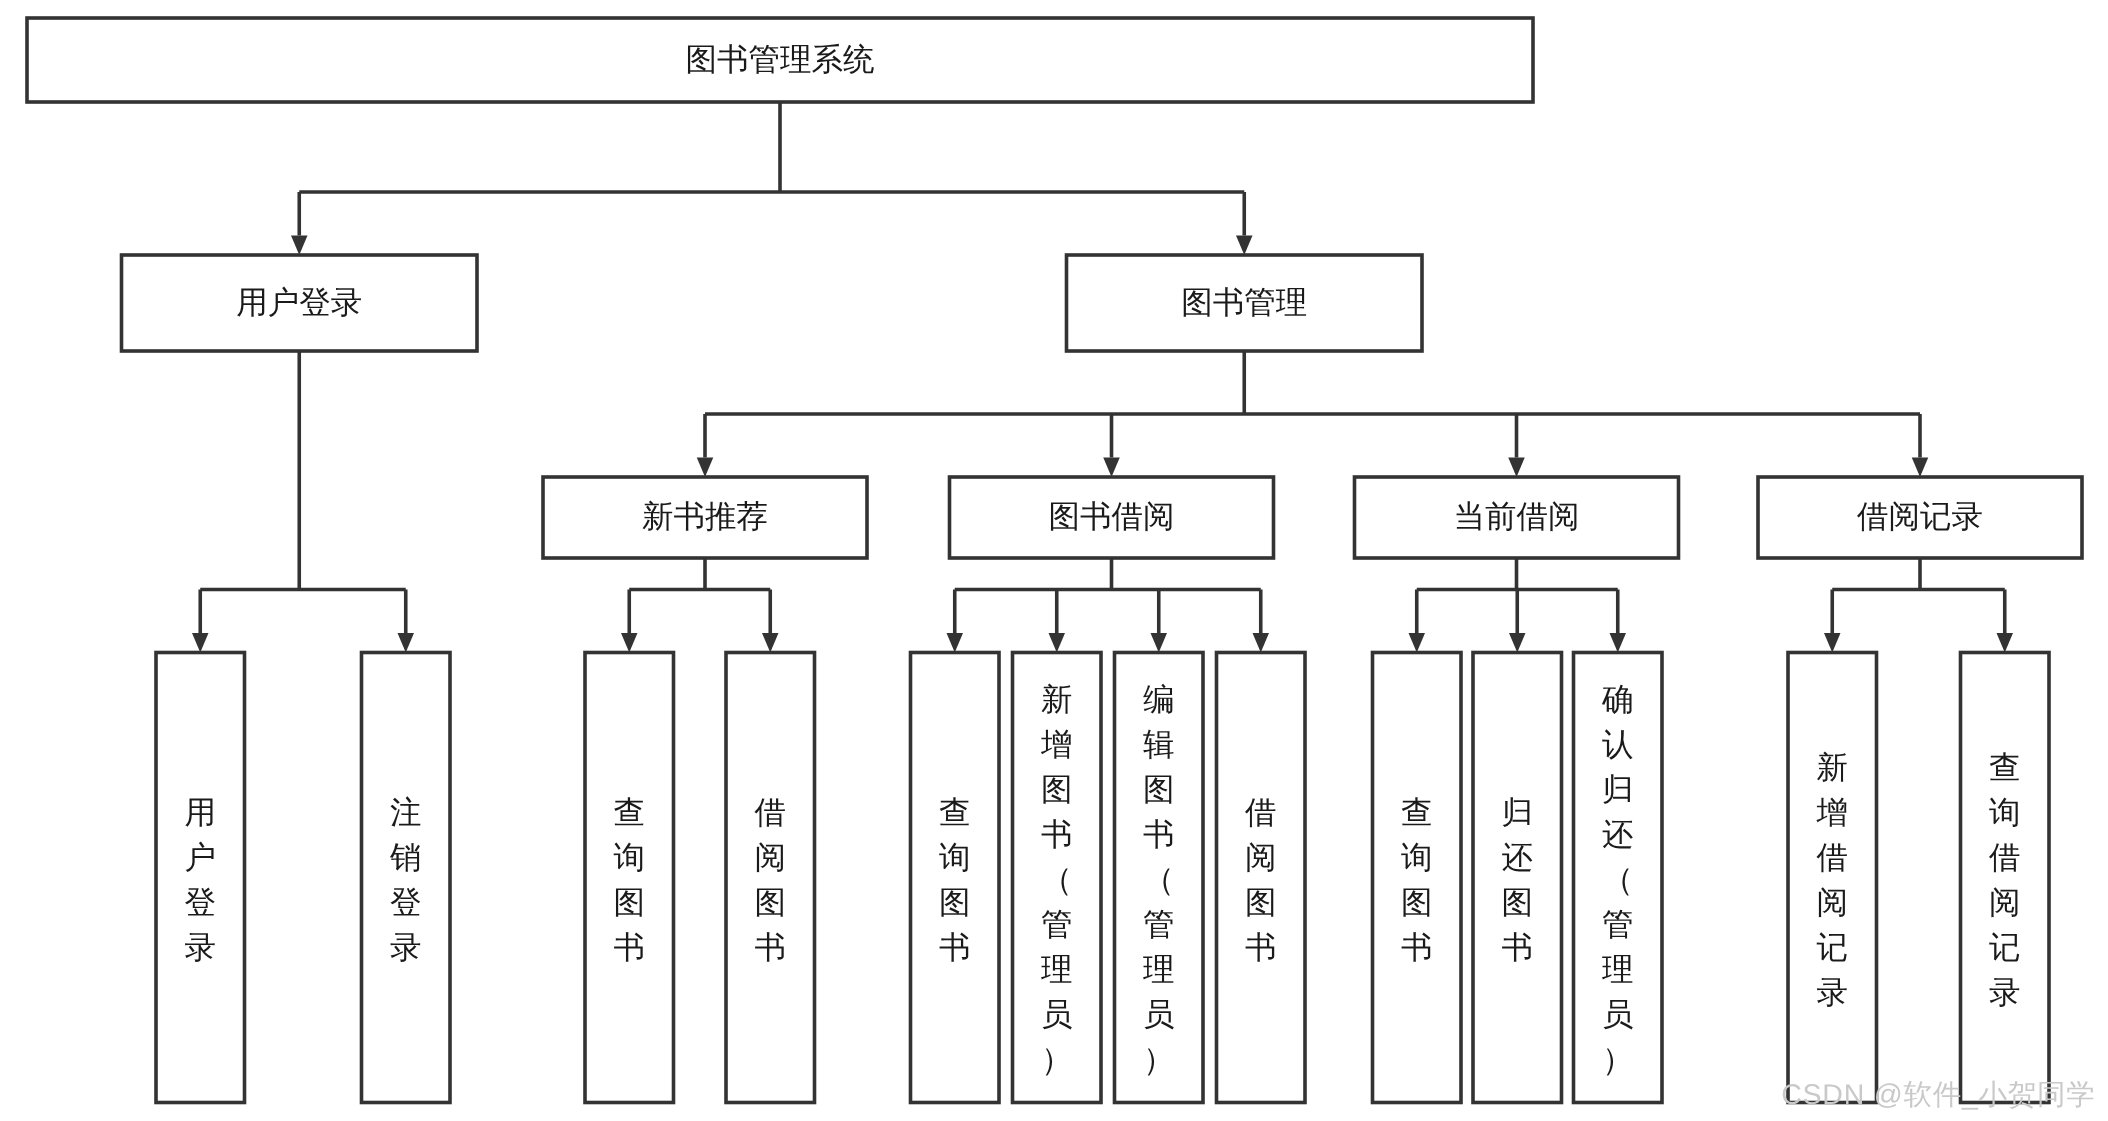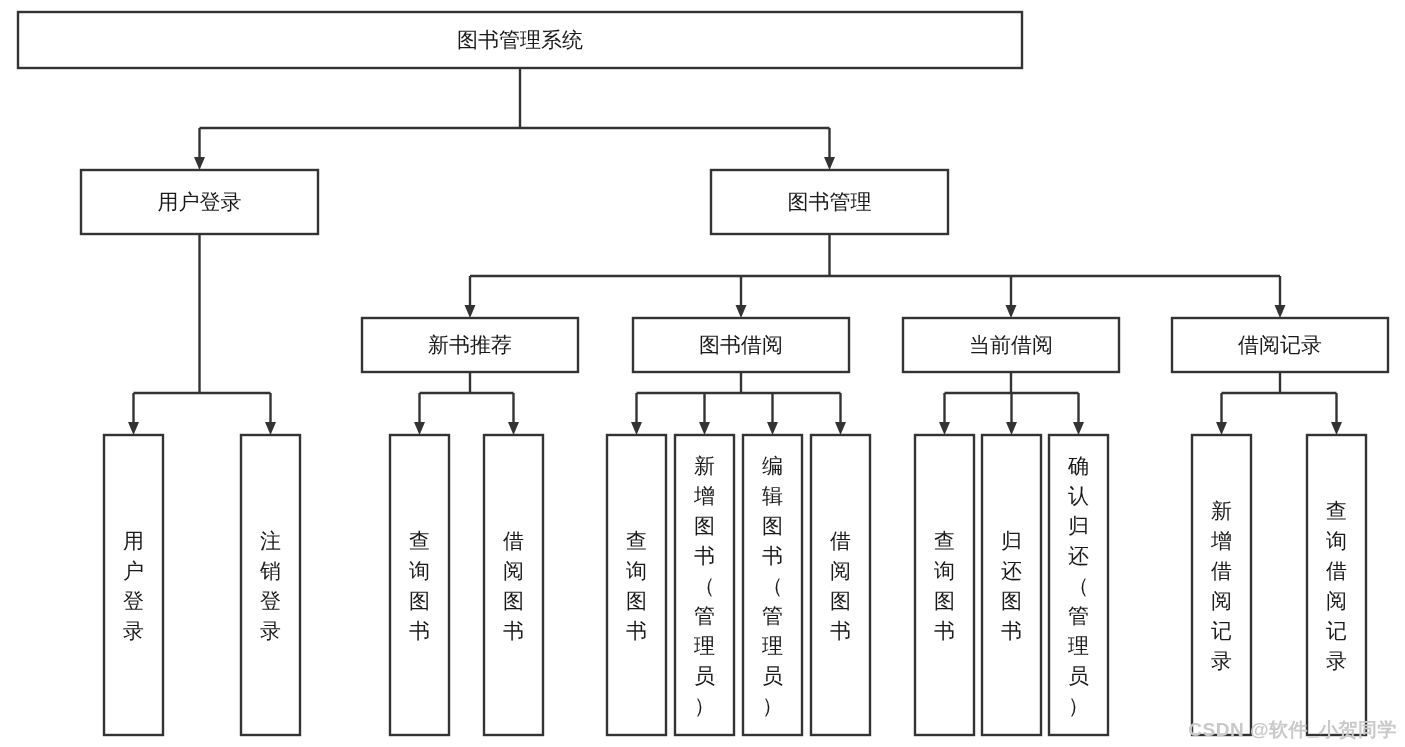--- a/index.html
+++ b/index.html
@@ -57,21 +57,20 @@
   .watermark {
     position: absolute;
     right: 8px;
     bottom: 4px;
     font-family: "Liberation Sans", "DejaVu Sans", sans-serif;
     font-size: 19px;
     color: #c9c9c9;
     white-space: nowrap;
     letter-spacing: 0.5px;
     pointer-events: none;
-    font-weight: bold;
   }
 </style>
 </head>
 <body>
 
 <div id="diagram-root">
   <svg class="diagram" id="diagram-svg" viewBox="0 0 1405 747" xmlns="http://www.w3.org/2000/svg">
       <g>
         <line x1="520" y1="68" x2="520" y2="128" class="connector"></line>
         <line x1="199.5" y1="128" x2="829.5" y2="128" class="connector"></line>

